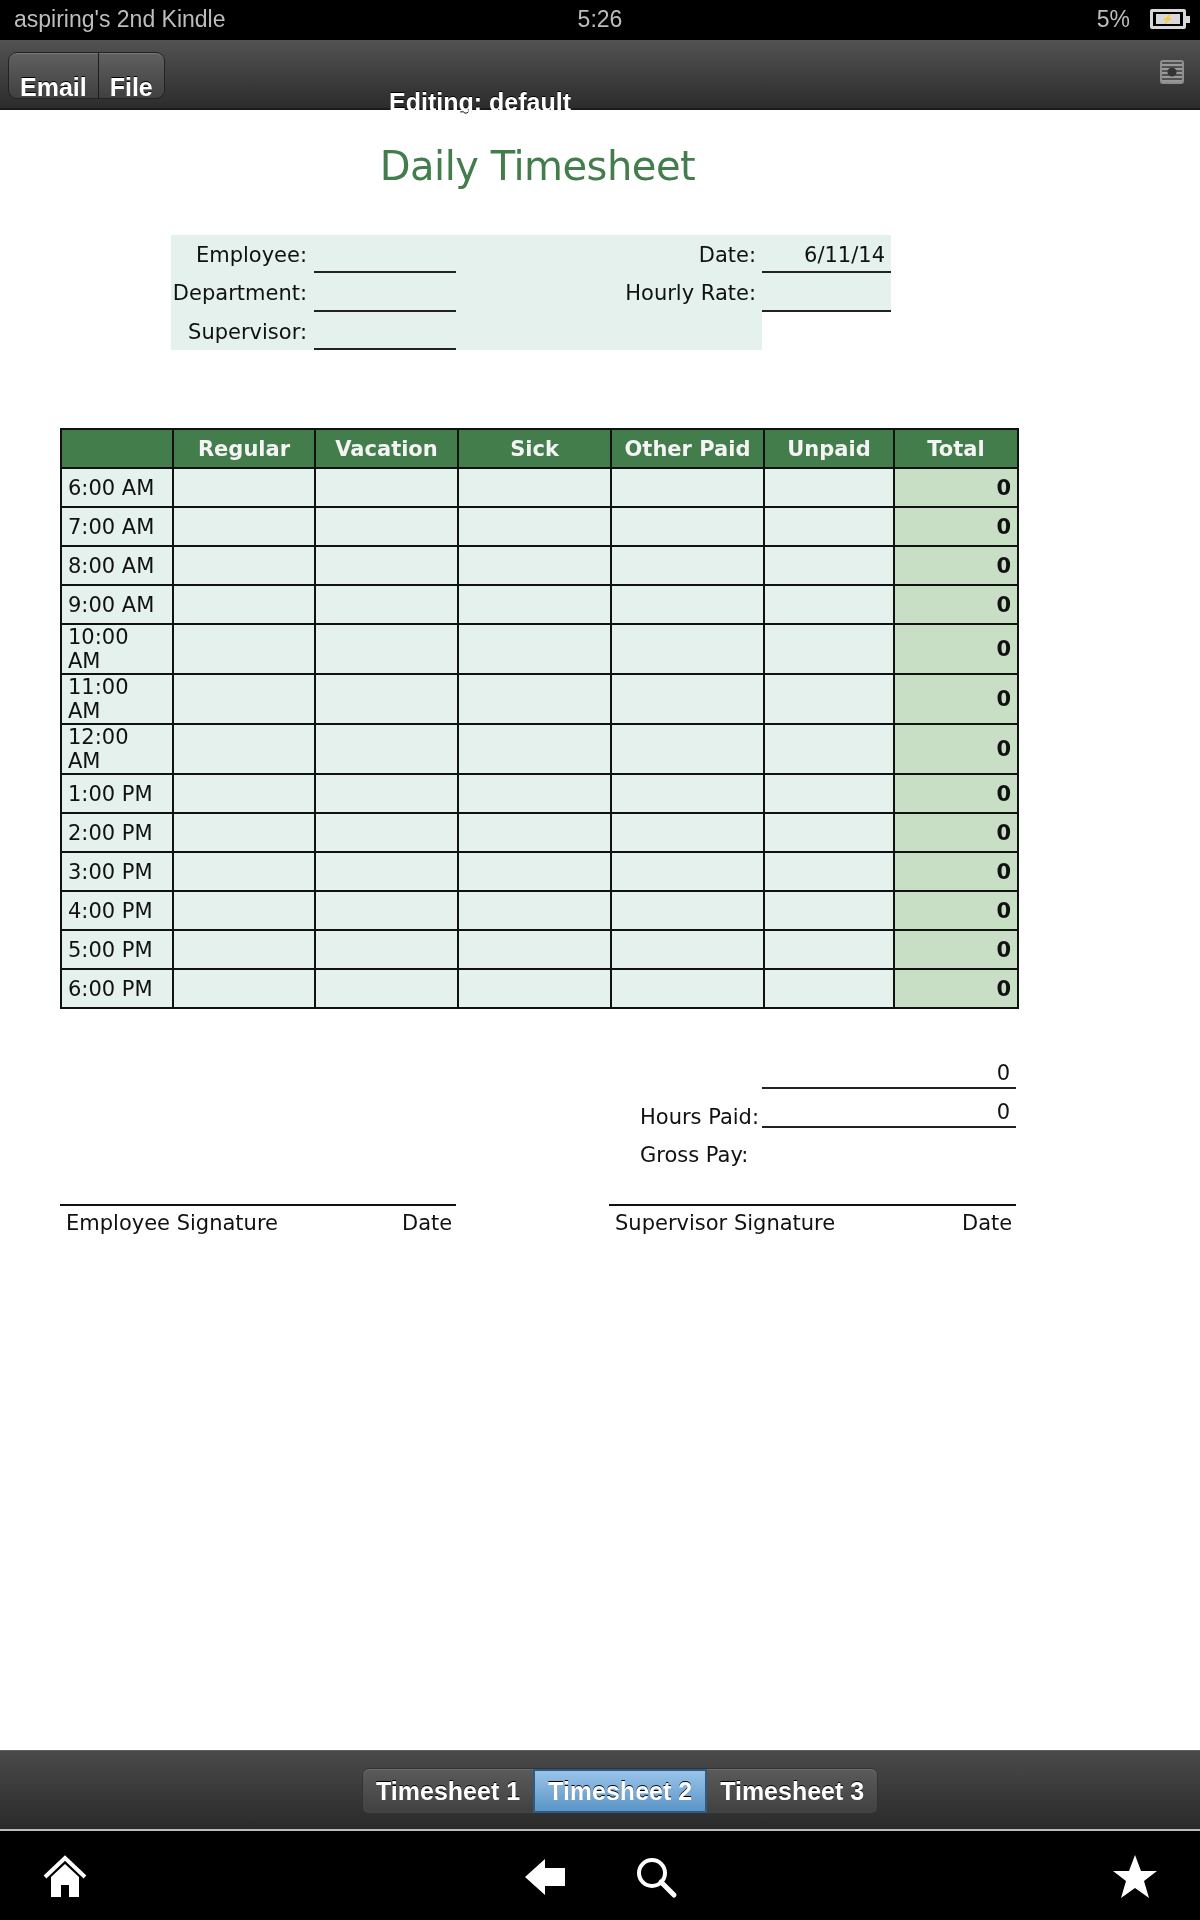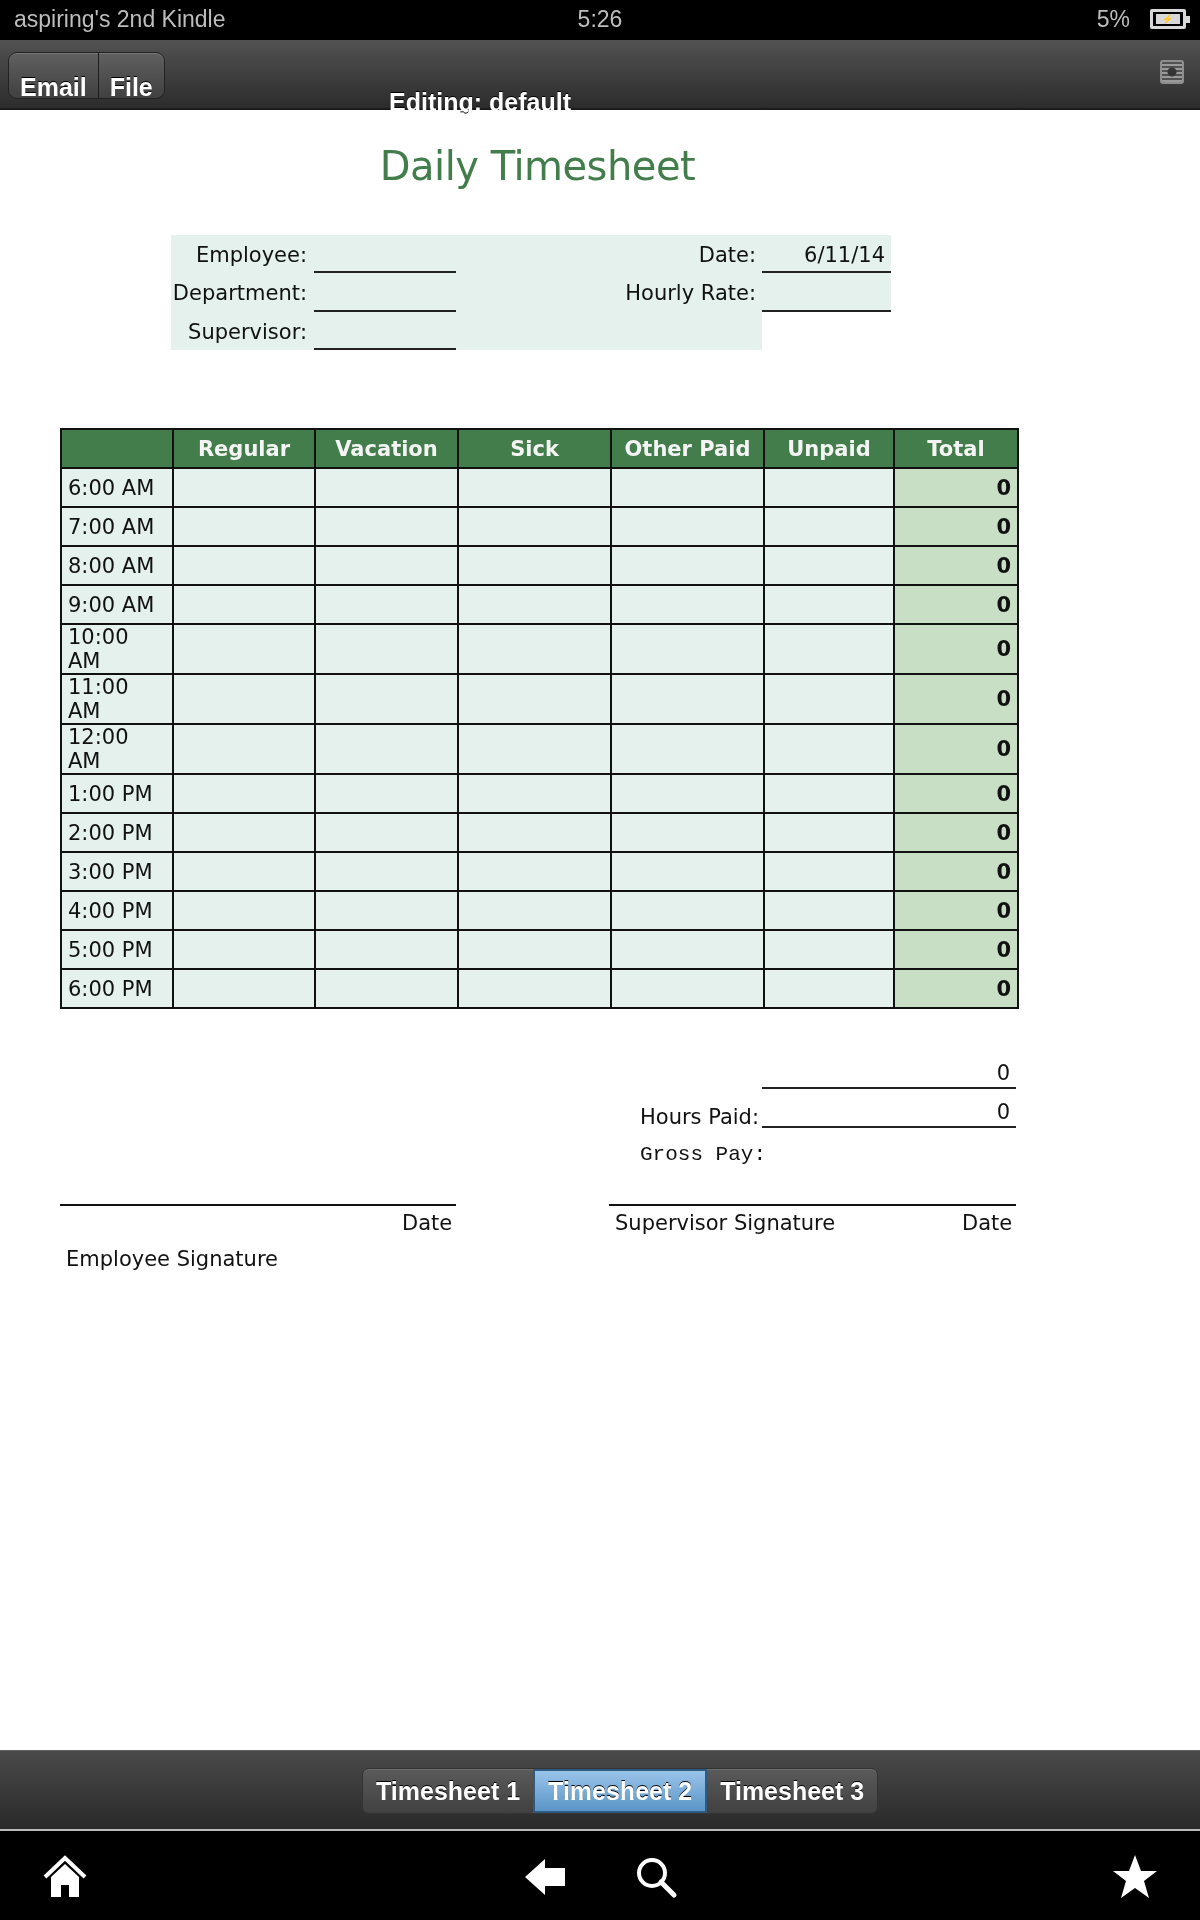--- a/index.html
+++ b/index.html
@@ -239,25 +239,25 @@
         <td class="cell"></td>
         <td class="cell"></td>
         <td class="cell"></td>
         <td class="total">0</td>
       </tr>
   </tbody>
 </table>
 
 <div class="sum-label" style="top:1057px;">Hours Paid:</div>
 <div class="sum-field" style="top:1053px;">0</div>
-<div class="sum-label" style="top:1095px;font-family:Liberation Mono, monospace;">Gross Pay:</div>
+<div class="sum-label" style="top:1095px;">Gross Pay:</div>
 <div class="sum-field" style="top:1092px;">0</div>
 
 <div class="sig-line" style="left:60px; width:396px;"></div>
-<div class="sig-text" style="left:66px;margin-top:36px;">Employee Signature</div>
+<div class="sig-text" style="left:66px;">Employee Signature</div>
 <div class="sig-text" style="left:402px;">Date</div>
 
 <div class="sig-line" style="left:609px; width:407px;"></div>
 <div class="sig-text" style="left:615px;">Supervisor Signature</div>
 <div class="sig-text" style="left:962px;">Date</div>
 
 <div class="sheetbar">
   <div class="sheet-tabs">
     <span class="sheet-tab">Timesheet 1</span>
     <span class="sheet-tab active">Timesheet 2</span>

